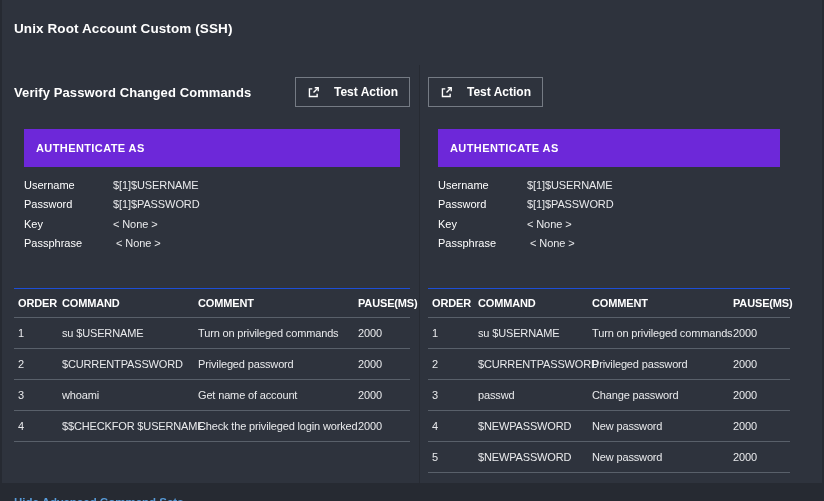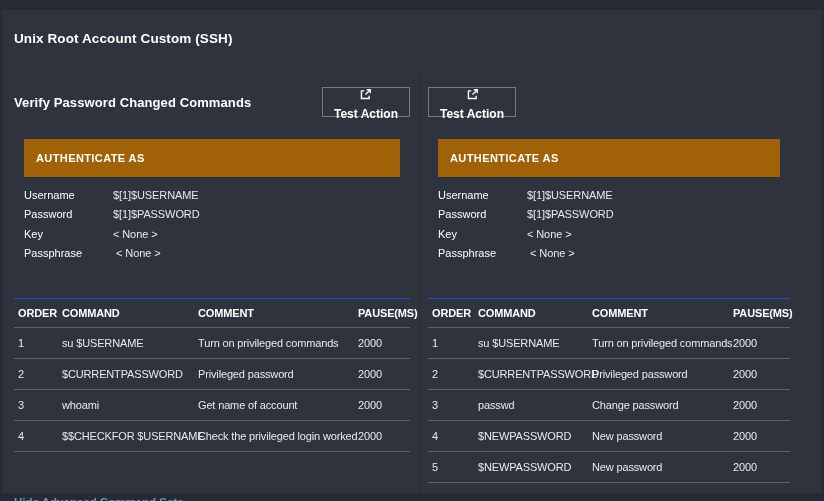--- a/index.html
+++ b/index.html
@@ -4,21 +4,21 @@
 <style>
   * { margin:0; padding:0; box-sizing:border-box; }
   html,body { width:824px; height:501px; overflow:hidden; }
   body {
     background:#262a32;
     font-family:"Liberation Sans", sans-serif;
     color:#ffffff;
     position:relative;
   }
   .card {
-    position:absolute; left:2px; right:2px; top:10px; height:483px;
+    position:absolute; left:2px; right:2px; top:0; height:483px;
     background:#2e333d;
     overflow:hidden;
   }
   .page-title {
     margin:21px 0 0 12px;
     font-size:13.5px; font-weight:bold; letter-spacing:0.1px;
   }
   .columns {
     position:relative;
     display:grid;
@@ -31,29 +31,29 @@
     position:absolute; left:417px; top:-12px; bottom:-420px;
     width:1px; background:#272b33;
   }
   .panel { position:relative; }
   .panel-head {
     height:30px; display:flex; align-items:center; justify-content:space-between;
   }
   .panel-title { font-size:13px; font-weight:bold; letter-spacing:0.1px; }
   .test-action-btn {
     height:30px; padding:0 11px;
-    display:flex; align-items:center; gap:6px;
+    display:flex; align-items:center; gap:14px;
     background:transparent; border:1px solid #757b84;
     color:#ffffff; font-family:"Liberation Sans", sans-serif;
-    font-size:12px; font-weight:bold; cursor:pointer;flex-direction:column;
+    font-size:12px; font-weight:bold; cursor:pointer;
   }
   .test-action-btn svg { display:block; }
   .auth-bar {
     margin:22px 10px 0 10px; height:38px;
-    background:#a16207;
+    background:#6d28d9;
     display:flex; align-items:center;
     padding-left:12px;
     font-size:11px; font-weight:bold; letter-spacing:0.4px;
   }
   .fields { margin-top:8px; padding-left:10px; }
   .field-row { display:flex; height:19.5px; align-items:center; font-size:11px; }
   .flabel { font-weight:normal; min-width:57px; padding-right:2px; color:#ffffff; white-space:nowrap; }
   .fvalue { color:#e9eaec; white-space:nowrap; letter-spacing:-0.1px;padding-left:32px; }
   table {
     width:100%; border-collapse:collapse; table-layout:fixed;

